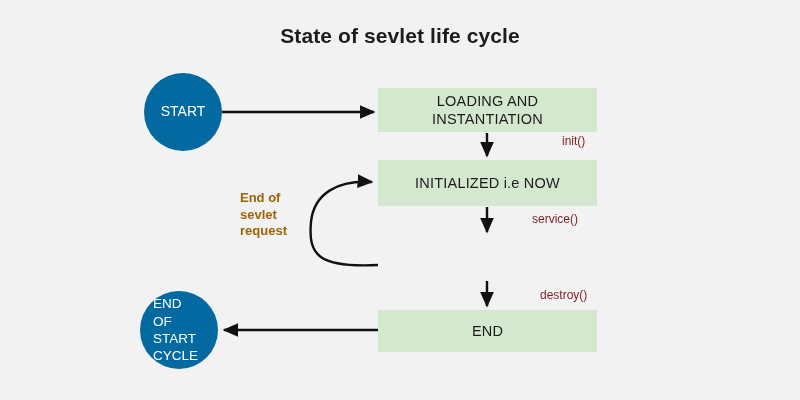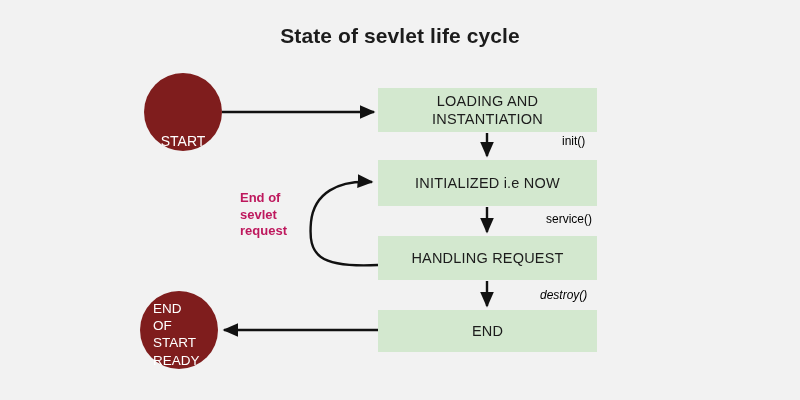--- a/index.html
+++ b/index.html
@@ -55,24 +55,24 @@
   .box-initialized  { top: 160px; height: 46px; }
   .box-handling     { top: 236px; height: 44px; }
   .box-end          { top: 310px; height: 42px; }
 
   
   .node-circle {
     position: absolute;
     width: 78px;
     height: 78px;
     border-radius: 50%;
-    background: #7f1d1d;
+    background: #0369a1;
     color: #ffffff;
     display: flex;
-    align-items: flex-end;
+    align-items: center;
     justify-content: center;
     text-align: center;
     font-size: 14px;
     line-height: 1.28;
     box-sizing: border-box;
   }
   .circle-start {
     left: 144px;
     top: 73px;
   }
@@ -82,36 +82,36 @@
     font-size: 13.5px;
     justify-content: flex-start;
     text-align: left;
     padding-left: 13px;
   }
 
   
   .method-label {
     position: absolute;
     font-size: 12px;
-    color: #000000;
+    color: #7f1d1d;
     white-space: nowrap;
   }
   .label-init    { left: 562px; top: 134px; }
-  .label-service { left: 546px; top: 212px; }
-  .label-destroy { left: 540px; top: 288px; font-style: italic; }
+  .label-service { left: 532px; top: 212px; }
+  .label-destroy { left: 540px; top: 288px; }
 
   
   .loop-label {
     position: absolute;
     left: 240px;
     top: 190px;
     width: 72px;
     font-size: 13px;
     font-weight: bold;
-    color: #be185d;
+    color: #a16207;
     line-height: 1.28;
     text-align: left;
   }
 
   
   #connectors {
     position: absolute;
     left: 0;
     top: 0;
     width: 800px;
@@ -156,33 +156,30 @@
   <div class="node-box box-loading">
     <span>LOADING AND INSTANTIATION</span>
   </div>
 
   <div class="node-box box-initialized">
     <span>
       <span>INITIALIZED i.e NOW</span><br>
     </span>
   </div>
 
-  <div class="node-box box-handling">
-    <span>HANDLING REQUEST</span>
-  </div>
 
   <div class="node-box box-end">
     <span>END</span>
   </div>
 
   <div class="node-circle circle-end">
     <span>
       <span>END</span><br>
       <span>OF START</span><br>
-      <span>READY</span>
+      <span>CYCLE</span>
     </span>
   </div>
 
   <div class="method-label label-init">init()</div>
 
   <div class="method-label label-service">service()</div>
 
   <div class="method-label label-destroy">destroy()</div>
 
   <div class="loop-label">

